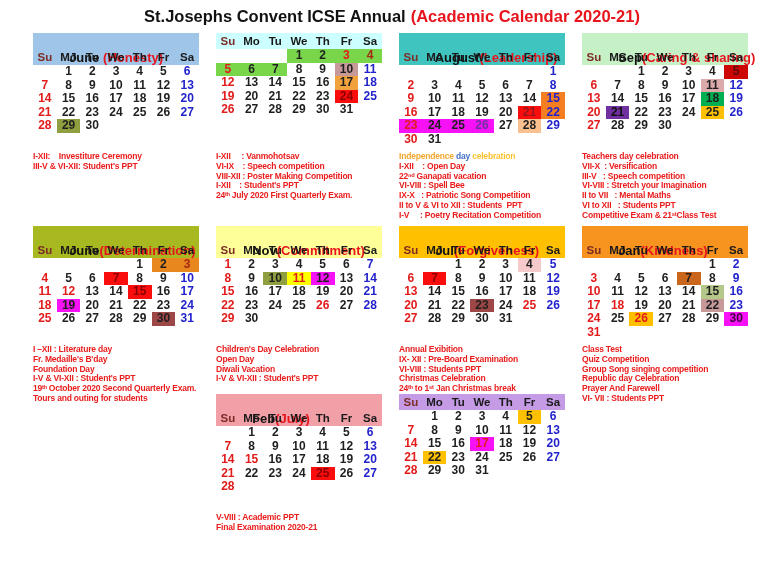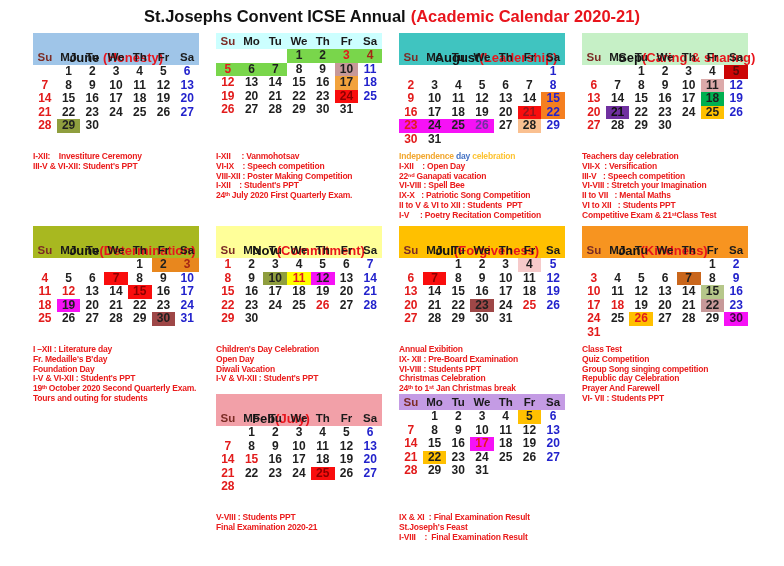--- a/index.html
+++ b/index.html
@@ -533,21 +533,21 @@
           <span class="cell date" style="color: rgb(226, 27, 27);">21</span>
           <span class="cell date" style="color: rgb(31, 31, 31);">22</span>
           <span class="cell date" style="color: rgb(31, 31, 31);">23</span>
           <span class="cell date" style="color: rgb(31, 31, 31);">24</span>
           <span class="cell date" style="background: rgb(249, 13, 13); color: rgb(139, 0, 0);">25</span>
           <span class="cell date" style="color: rgb(31, 31, 31);">26</span>
           <span class="cell date" style="color: rgb(34, 34, 204);">27</span>
           <span class="cell date" style="color: rgb(226, 27, 27);">28</span>
         </div>
     </div>
-    <div class="notes"><div class="note-line"><span style="color: rgb(234, 28, 28);">V-VIII : Students PPT</span></div><div class="note-line"><span style="color: rgb(234, 28, 28);">Final Examination 2020-21</span></div></div>
+    <div class="notes"><div class="note-line"><span style="color: rgb(234, 28, 28);">V-VIII : Academic PPT</span></div><div class="note-line"><span style="color: rgb(234, 28, 28);">Final Examination 2020-21</span></div></div>
   </div>
 
   <div class="month-block" style="grid-area: 3 / 3;">
     <div class="cal">
       <div class="cal-head" style="background: rgb(196, 155, 228);">
         <div class="weekday-row">
             <span class="cell wd sun-h">Su</span>
             <span class="cell wd">Mo</span>
             <span class="cell wd">Tu</span>
             <span class="cell wd">We</span>
@@ -584,15 +584,14 @@
           <span class="cell date" style="color: rgb(31, 31, 31);">24</span>
           <span class="cell date" style="color: rgb(31, 31, 31);">25</span>
           <span class="cell date" style="color: rgb(31, 31, 31);">26</span>
           <span class="cell date" style="color: rgb(34, 34, 204);">27</span>
           <span class="cell date" style="color: rgb(226, 27, 27);">28</span>
           <span class="cell date" style="color: rgb(31, 31, 31);">29</span>
           <span class="cell date" style="color: rgb(31, 31, 31);">30</span>
           <span class="cell date" style="color: rgb(31, 31, 31);">31</span>
         </div>
     </div>
-    <div class="notes"><div class="note-line"><span style="color: rgb(234, 28, 28);">IX &amp; XI  : Final Examination Result</span></div><div class="note-line"><span style="color: rgb(234, 28, 28);">St.Joseph's Feast</span></div><div class="note-line"><span style="color: rgb(234, 28, 28);">I-VIII    :  Final Examination Result</span></div></div>
   </div>
 </div>
 
 </body></html>

